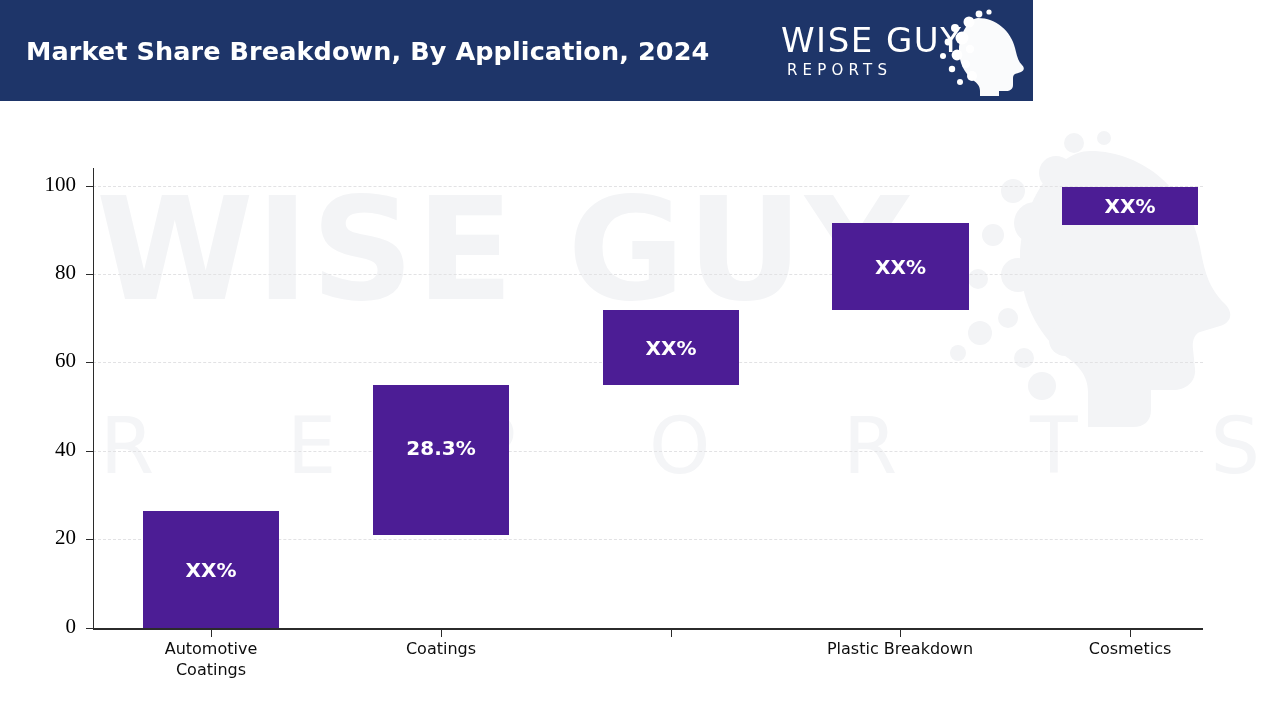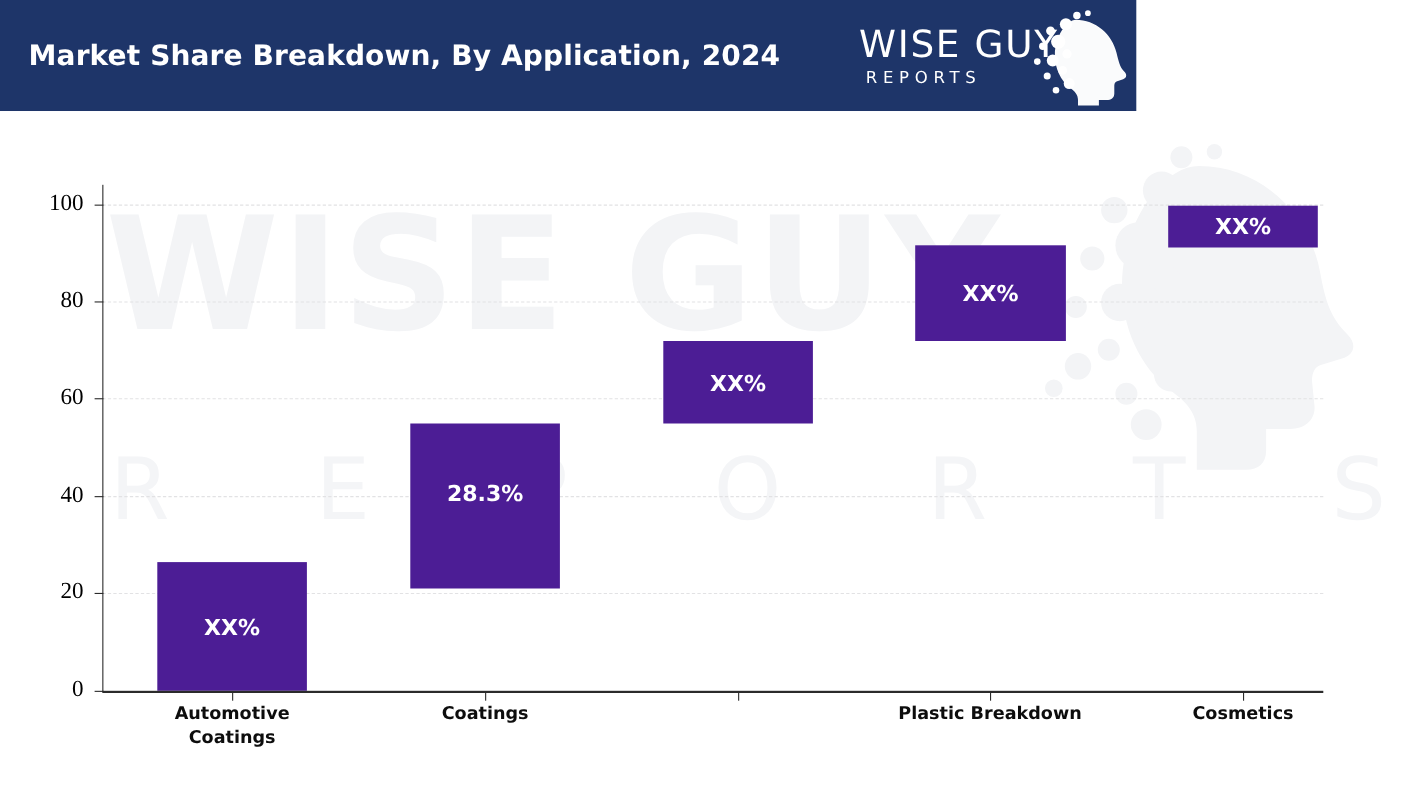--- a/index.html
+++ b/index.html
@@ -135,21 +135,21 @@
     width: 0;
     height: 8px;
     border-left: 1.6px solid #2b2b2b;
   }
   .xtick-label {
     position: absolute;
     top: 538px;
     width: 220px;
     text-align: center;
     font-size: 16px;
-    font-weight: bold;
+    font-weight: normal;
     color: #0d0d0d;
     line-height: 1.3;
     font-family: "DejaVu Sans", sans-serif;
   }
   .bar {
     position: absolute;
     background: #4c1d95;
   }
   .bar-label {
     position: absolute;

